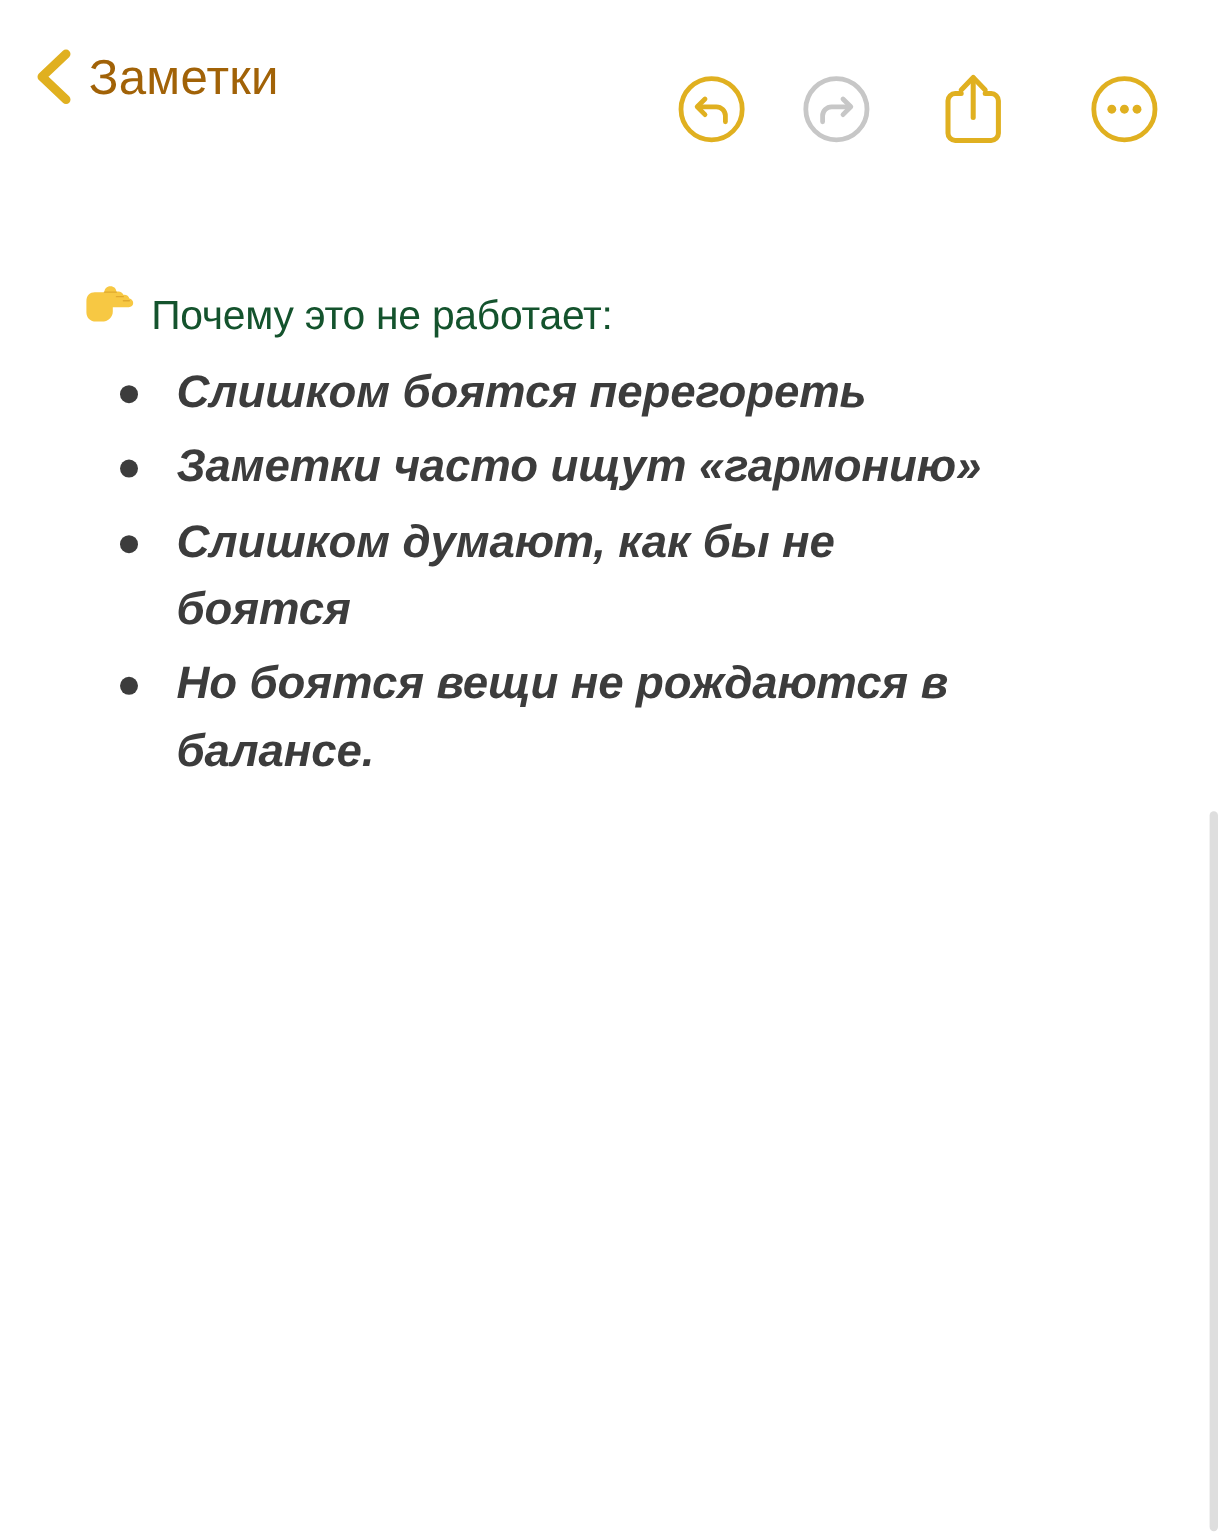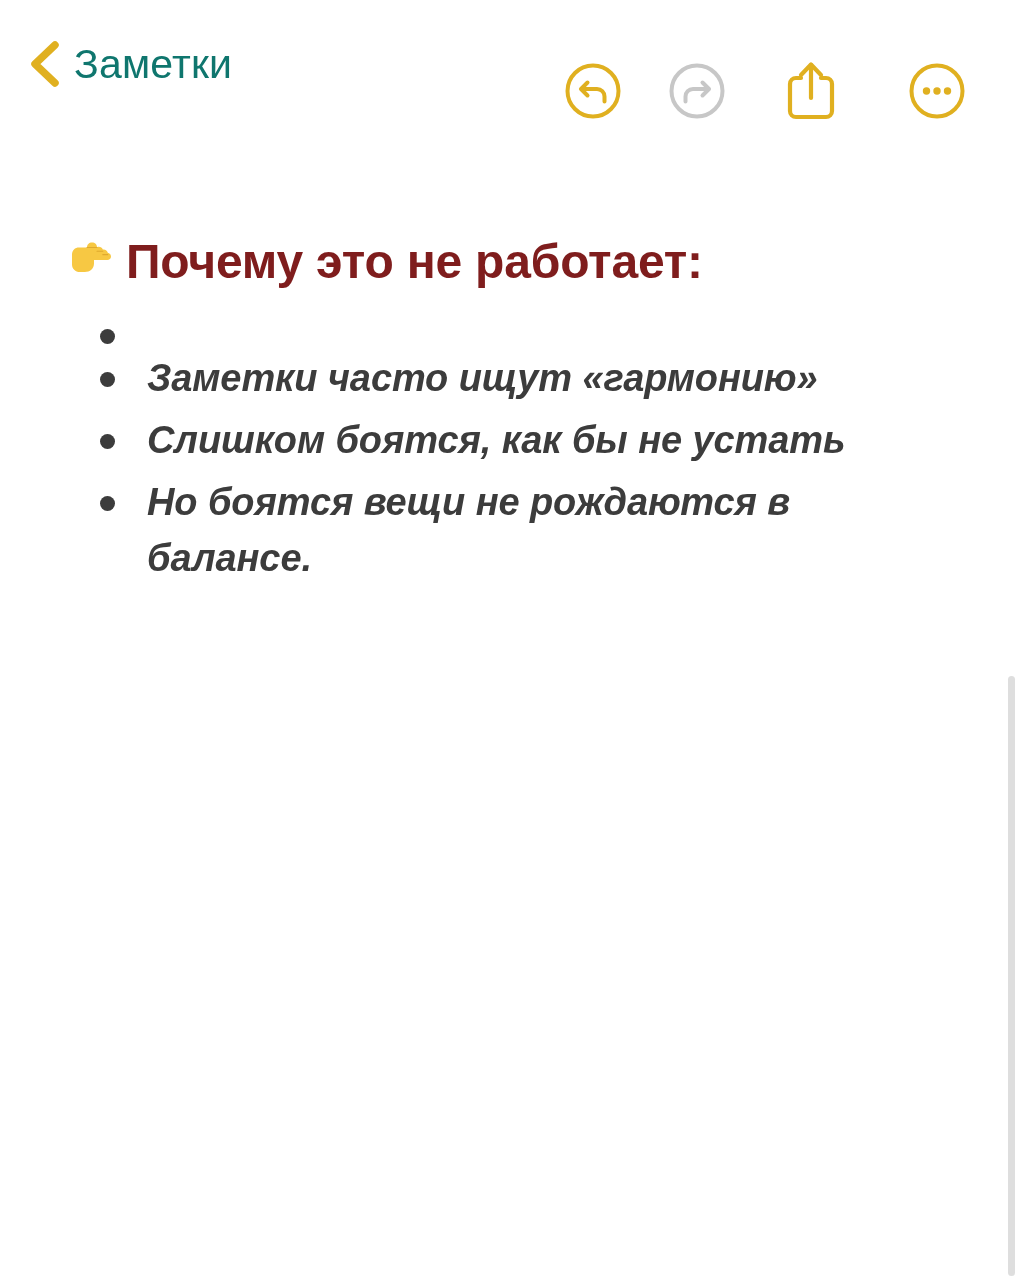--- a/index.html
+++ b/index.html
@@ -37,21 +37,21 @@
     cursor: pointer;
   }
   .back-chevron {
     width: 34px;
     height: 48px;
     display: block;
     flex: 0 0 auto;
   }
   .back-label {
     font-size: 41px;
-    color: #0f766e;
+    color: #a16207;
     margin-left: 14px;
     letter-spacing: 0.2px;
     white-space: nowrap;
     line-height: 1;
   }
 
   .nav-actions {
     position: absolute;
     top: 46px;
     left: 548px;
@@ -78,23 +78,23 @@
   .note-body {
     position: absolute;
     top: 172px;
     left: 0;
     width: 1024px;
     height: 1108px;
     box-sizing: border-box;
     padding: 62px 60px 0 68px;
   }
   .note-heading {
-    font-size: 48px;
-    font-weight: bold;
-    color: #7f1d1d;
+    font-size: 34px;
+    font-weight: normal;
+    color: #14532d;
     line-height: 1.18;
     letter-spacing: -0.2px;
     margin: 0 0 16px 0;
     display: flex;
     align-items: baseline;
   }
   .heading-emoji {
     font-size: 40px;
     margin-right: 14px;
     line-height: 1;
@@ -216,28 +216,29 @@
                  L26 25.5 C26 30.5 22 34 16.8 34 L12 34 C7.2 34 4 30.8 4 26.2 Z" fill="#F7C843"></path>
         <path d="M19 9.5 L29 9.5 M29 13.2 L34.8 13.2 M34.8 16.6 L39.8 16.6" fill="none" stroke="#E0A92E" stroke-width="1.1" stroke-linecap="round"></path>
       </svg>
     </span>
     <span class="heading-text">Почему это не работает:</span>
   </div>
 
   <ul class="bullet-list">
     <li class="bullet-item">
       <span class="bullet-dot"></span>
+      <span class="bullet-text">Слишком боятся перегореть</span>
     </li>
     <li class="bullet-item">
       <span class="bullet-dot"></span>
       <span class="bullet-text">Заметки часто ищут «гармонию»</span>
     </li>
     <li class="bullet-item">
       <span class="bullet-dot"></span>
-      <span class="bullet-text">Слишком боятся, как бы не устать</span>
+      <span class="bullet-text">Слишком думают, как бы не боятся</span>
     </li>
     <li class="bullet-item">
       <span class="bullet-dot"></span>
       <span class="bullet-text">Но боятся вещи не рождаются в балансе.</span>
     </li>
   </ul>
 
 </div>
 
 <div class="scroll-track"></div>

